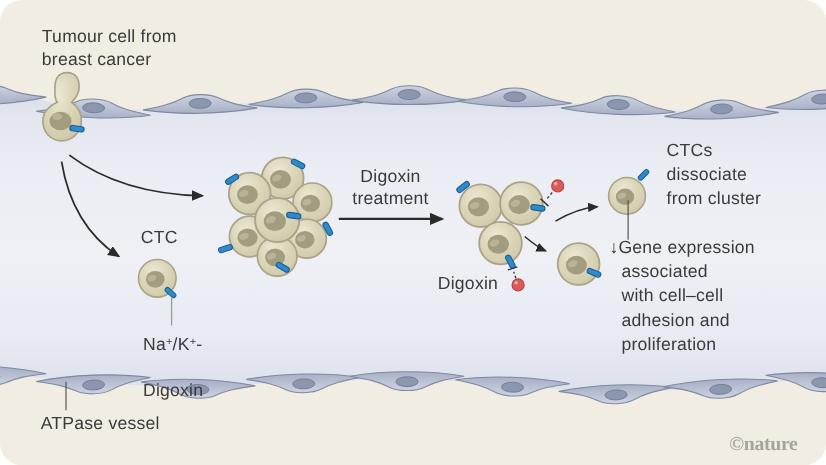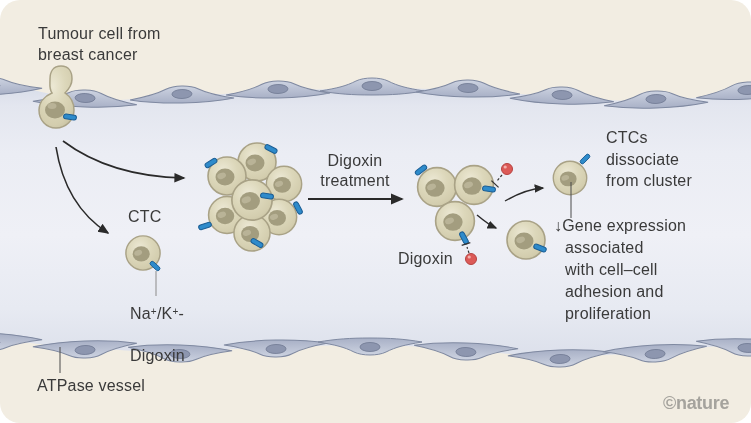--- a/index.html
+++ b/index.html
@@ -12,21 +12,21 @@
   .lbl{
     position:absolute;font-size:16px;line-height:21px;color:#3a3a3a;
     white-space:pre-line;letter-spacing:.2px;
   }
   .lbl sup{font-size:10px;line-height:0;vertical-align:4px;}
   .center{text-align:center;}
   .gene{line-height:22px;width:176px;padding-left:11px;text-indent:-11px;}
   .dissoc{line-height:21.5px;width:130px;}
   .watermark{
     position:absolute;left:663px;top:393px;
-    font-family:Liberation Sans, sans-serif;
+    font-family:Liberation Serif, serif;
     font-weight:bold;font-size:18px;color:#a5a39d;letter-spacing:-.3px;
   }
 </style>
 </head>
 <body>
 
 <div class="figure">
 
   <svg class="stage" width="751" height="423" viewBox="0 0 751 423">
     <defs>

